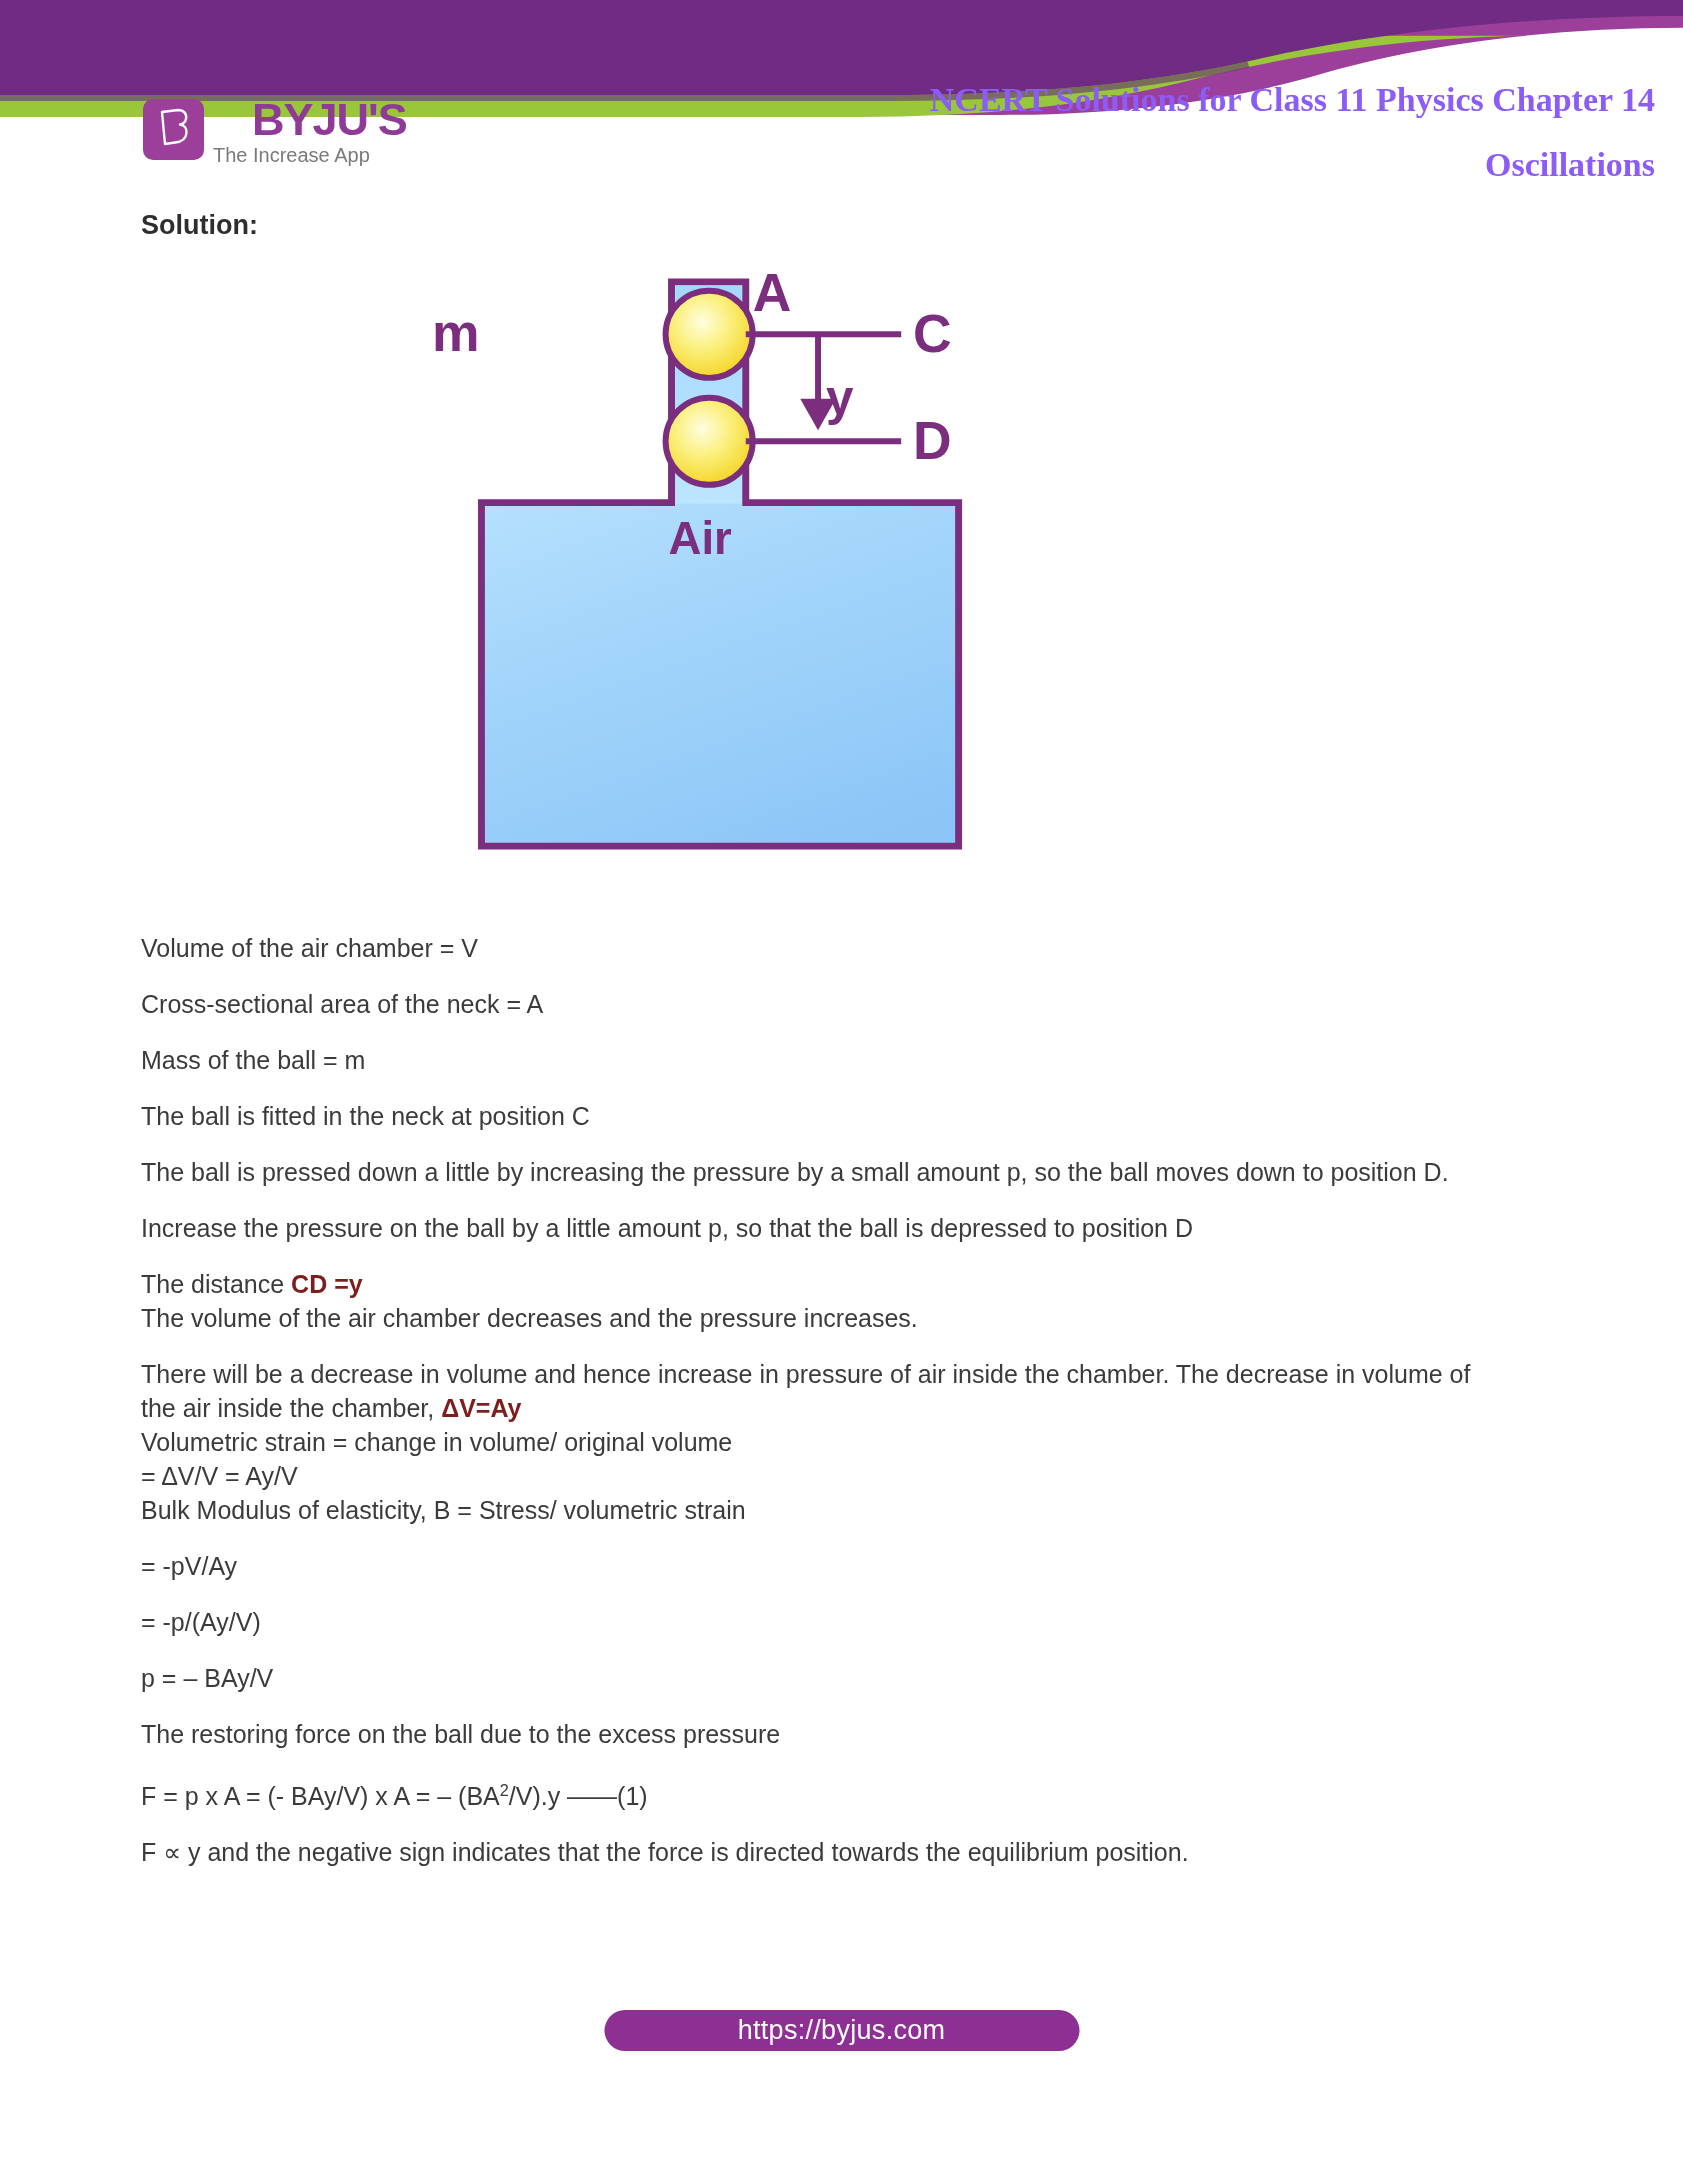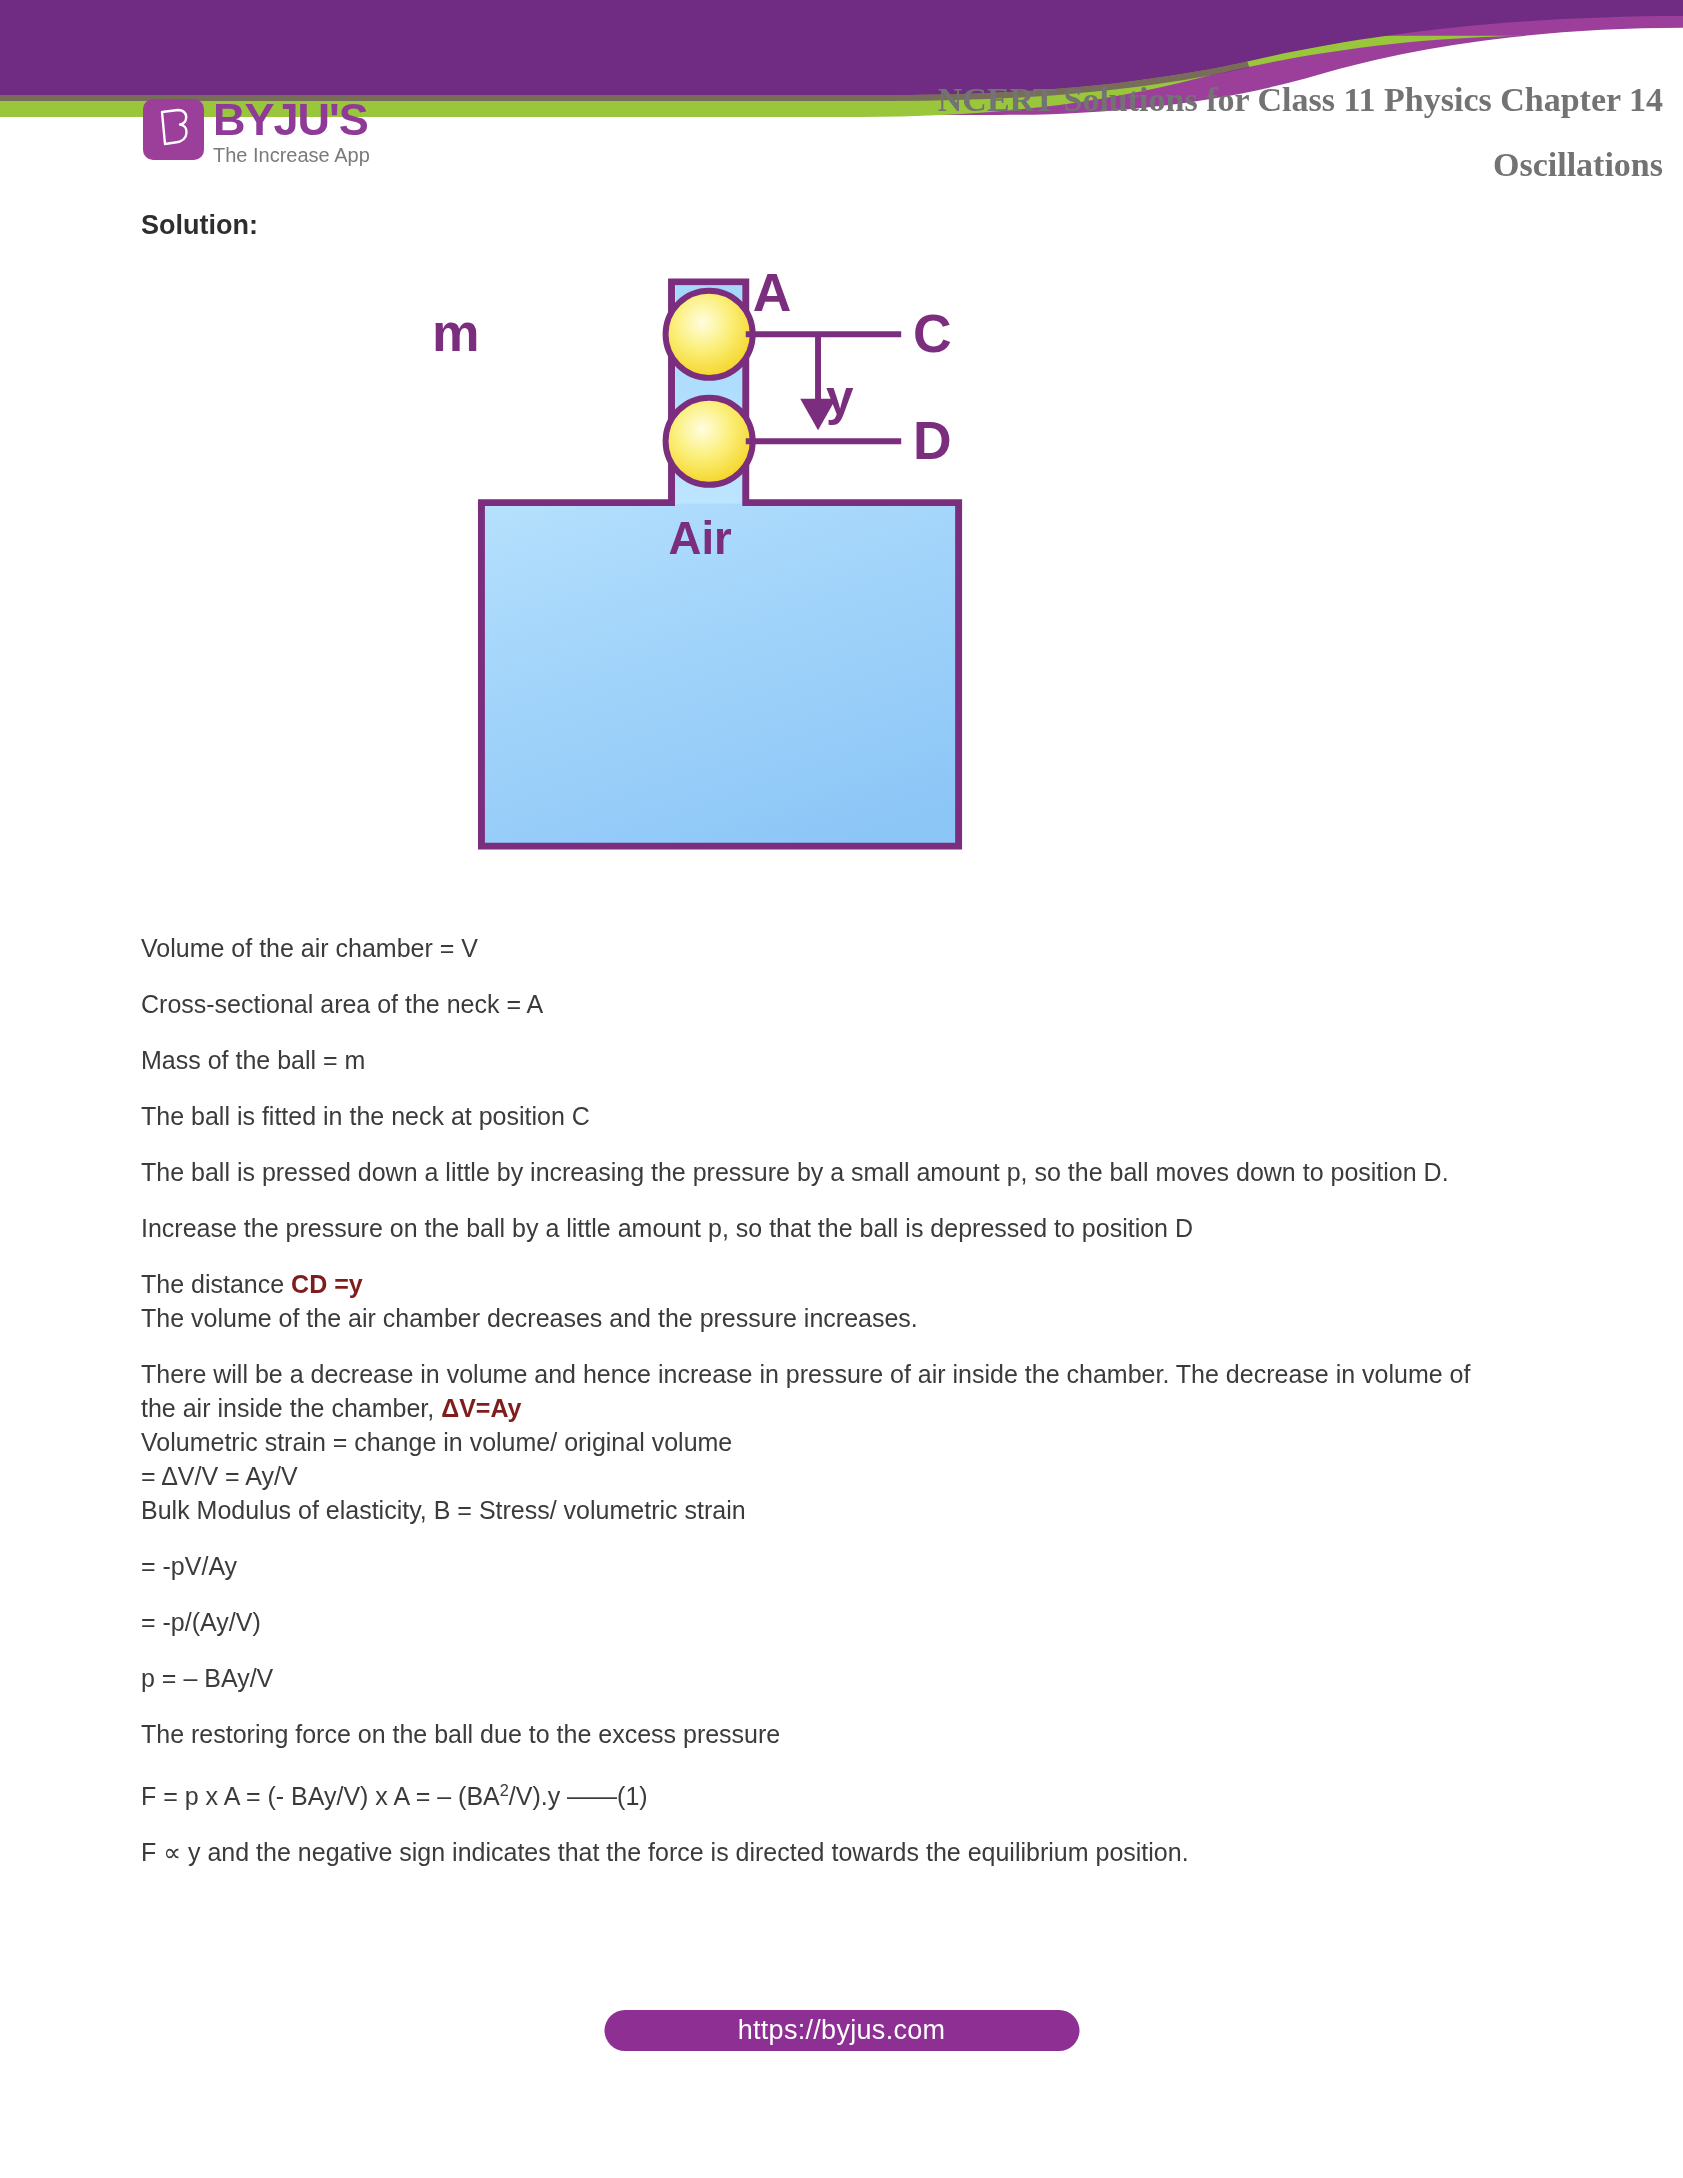--- a/index.html
+++ b/index.html
@@ -56,42 +56,43 @@
     justify-content: flex-start;
   }
   .logo-name {
     font-family: "Liberation Sans", sans-serif;
     font-weight: bold;
     font-size: 45px;
     line-height: 44px;
     letter-spacing: -1px;
     color: #8e3a96;
     margin-top: -1px;
+    margin-left: 39px;
   }
   .logo-tagline {
     font-family: "Liberation Sans", sans-serif;
     font-size: 20px;
     line-height: 22px;
     color: #7a7a7a;
     margin-top: 2px;
     letter-spacing: 0px;
   }
 
   
   .doc-title {
     position: absolute;
-    right: 20px;
+    right: 28px;
     top: 77px;
     width: 990px;
     text-align: right;
     font-family: "Liberation Serif", serif;
     font-weight: bold;
     font-size: 34px;
     line-height: 45px;
-    color: #737373;
+    color: #8b5cf6;
   }
   .doc-title .line2 { display: block; margin-top: 20px; }
 
   
   .solution-label {
     position: absolute;
     left: 141px;
     top: 210px;
     font-family: "Liberation Sans", sans-serif;
     font-weight: bold;

